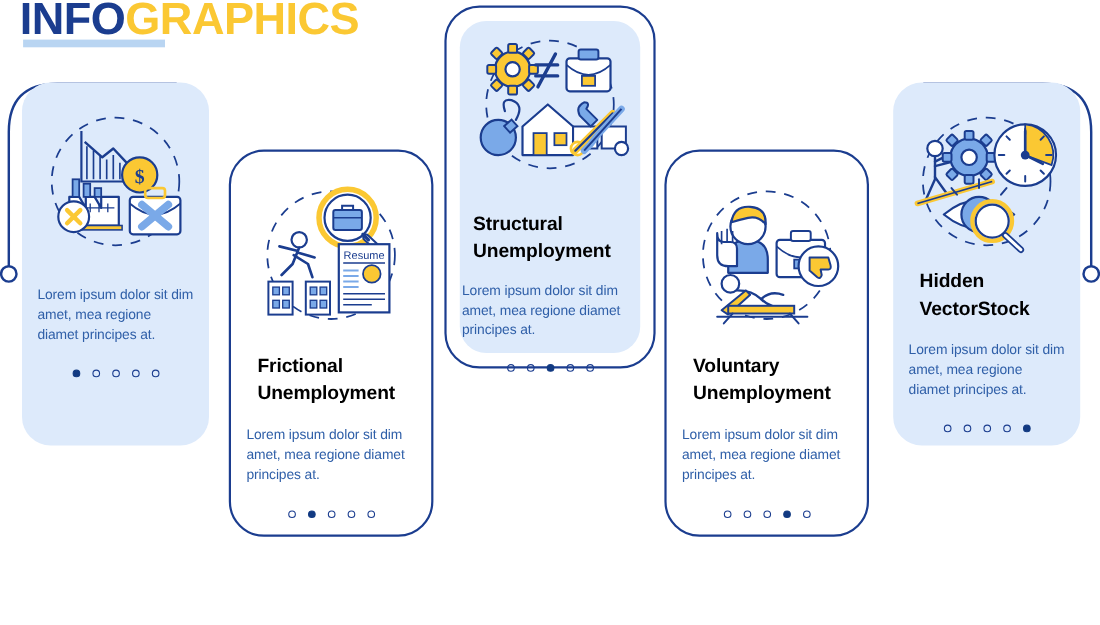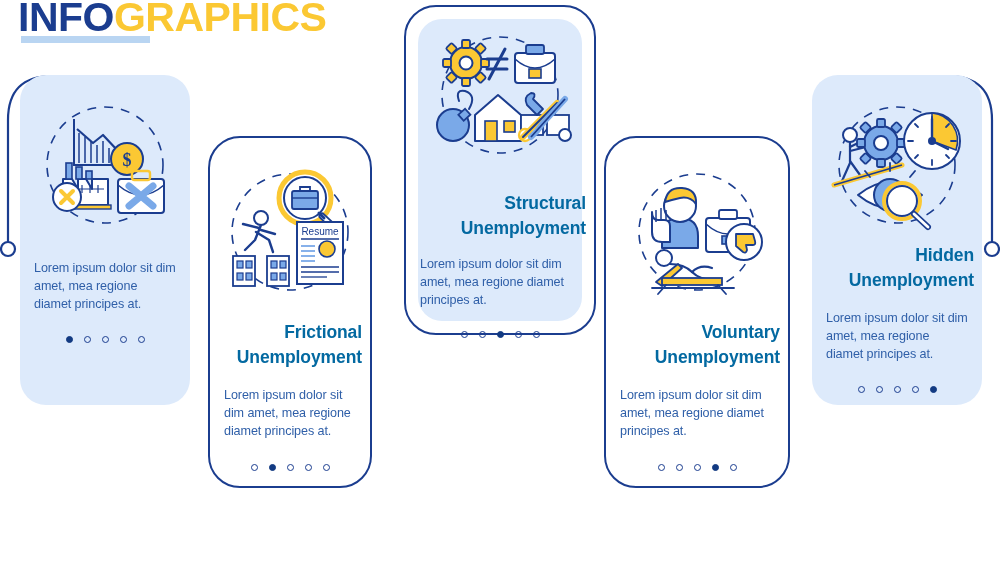--- a/index.html
+++ b/index.html
@@ -95,26 +95,26 @@
 
   .icon-wrap {
     position: relative;
     width: 150px;
     height: 150px;
     flex: none;
   }
   .icon-wrap svg { display: block; }
 
   .card-title {
-    color: #0369a1;
+    color: #000000;
     font-weight: bold;
     font-size: 17.5px;
     line-height: 25px;
-    text-align: right;
-    padding: 0 8px;
+    text-align: left;
+    padding: 0 24px;
     letter-spacing: -0.1px;
   }
   .card-desc {
     color: #2f5fa8;
     font-size: 12.6px;
     line-height: 18px;
     text-align: left;
     padding: 0 14px;
     letter-spacing: -0.1px;
   }
@@ -229,21 +229,21 @@
       <div class="dots" style="margin-top:23px;">
         <span class="dot on"></span>
         <span class="dot"></span>
         <span class="dot"></span>
         <span class="dot"></span>
         <span class="dot"></span>
       </div>
     </div>
   </div>
 
-  <div class="card card-outline" style="left:208px; top:136px; width:164px; height:352px;">
+  <div class="card card-outline" style="left:208px; top:136px; width:186px; height:352px;">
     <div class="card-body" style="padding-top:22px;">
       <div class="icon-wrap">
         <svg viewBox="0 0 150 150" width="150" height="150">
           <circle cx="75" cy="72" r="58" fill="none" stroke="#1b3d8f" stroke-width="1.6" stroke-dasharray="9 8"></circle>
 
           <circle cx="90" cy="38" r="26" fill="#ffffff" stroke="#fbc833" stroke-width="5"></circle>
           <circle cx="90" cy="38" r="21" fill="#ffffff" stroke="#1b3d8f" stroke-width="2"></circle>
           <rect x="77" y="31" width="26" height="18" rx="2" fill="#7aa9e8" stroke="#1b3d8f" stroke-width="1.8"></rect>
           <path d="M85 31 L85 27 L95 27 L95 31" fill="none" stroke="#1b3d8f" stroke-width="1.8"></path>
           <line x1="77" y1="38" x2="103" y2="38" stroke="#1b3d8f" stroke-width="1.4"></line>
@@ -461,21 +461,21 @@
             <line x1="68" y1="78" x2="68" y2="70"></line>
             <line x1="48" y1="84" x2="43" y2="78"></line>
             <line x1="88" y1="84" x2="93" y2="78"></line>
           </g>
           <circle cx="80" cy="108" r="18" fill="#ffffff" stroke="#fbc833" stroke-width="4"></circle>
           <circle cx="80" cy="108" r="15" fill="#ffffff" stroke="#1b3d8f" stroke-width="2"></circle>
           <path d="M92 121 L106 134" stroke="#1b3d8f" stroke-width="6" stroke-linecap="round"></path>
           <path d="M92 121 L106 134" stroke="#ffffff" stroke-width="2.8" stroke-linecap="round"></path>
         </svg>
       </div>
-      <div class="card-title">Hidden Unemployment</div>
+      <div class="card-title">Hidden VectorStock</div>
       <div class="card-desc" style="margin-top:16px;">Lorem ipsum dolor sit dim amet, mea regione diamet principes at.</div>
       <div class="dots" style="margin-top:23px;">
         <span class="dot"></span>
         <span class="dot"></span>
         <span class="dot"></span>
         <span class="dot"></span>
         <span class="dot on"></span>
       </div>
     </div>
   </div>

